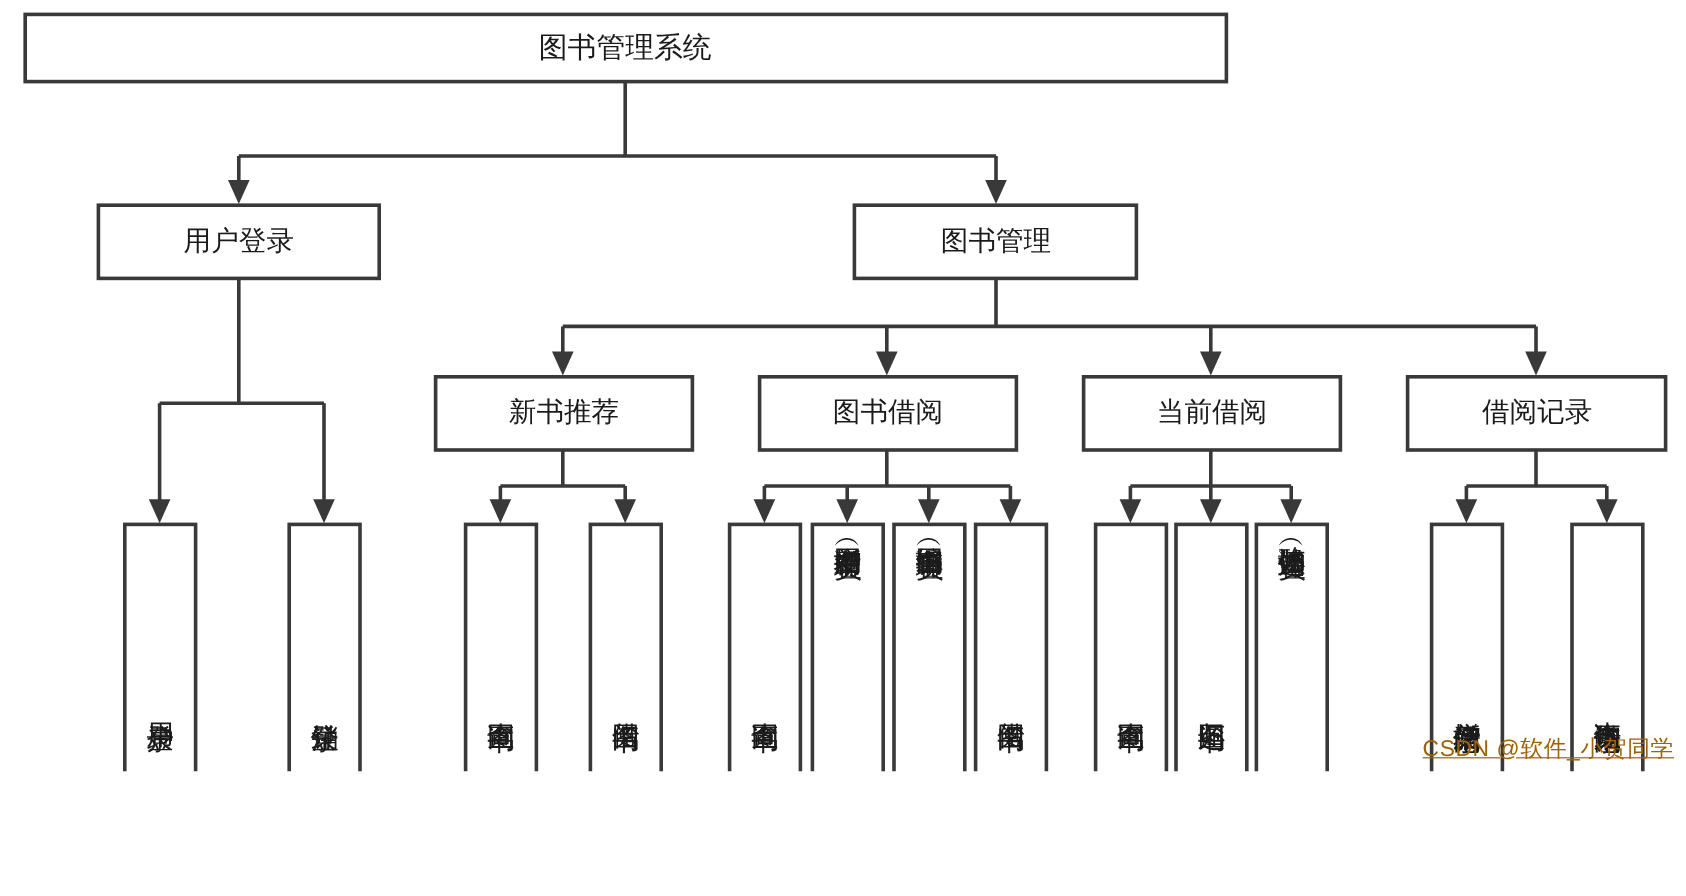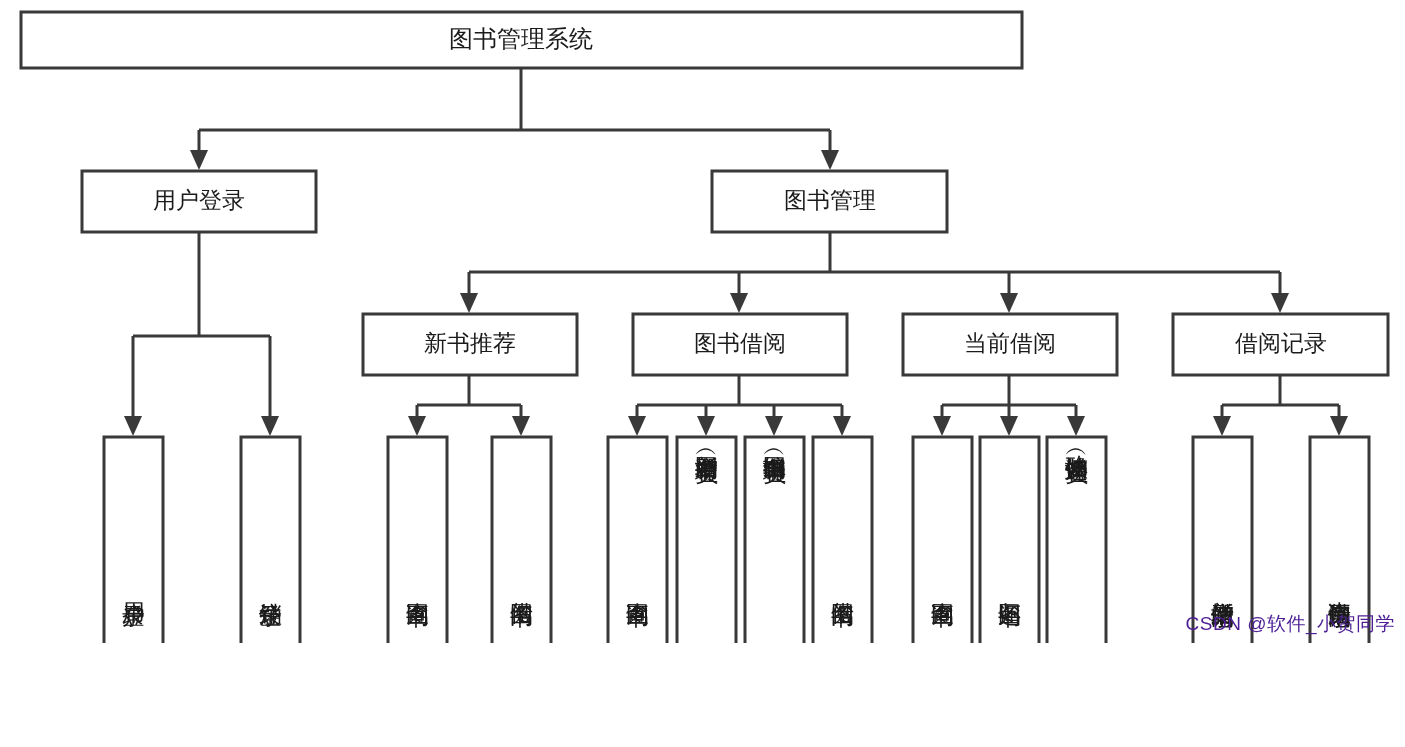--- a/index.html
+++ b/index.html
@@ -71,23 +71,24 @@
     color: #1b1b1b;
     letter-spacing: 1px;
     white-space: nowrap;
   }
   .watermark {
     position: absolute;
     right: 10px;
     bottom: 6px;
     font-family: "Liberation Sans", "DejaVu Sans", sans-serif;
     font-size: 19px;
-    color: #4c1d95;
+    color: #a16207;
     white-space: nowrap;
     letter-spacing: 0.5px;
+    text-decoration: underline;
   }
 </style>
 </head>
 <body>
 
 <div id="diagram-root">
 
   <svg id="diagram-svg" viewBox="0 0 1405 747">
 
     <g>

